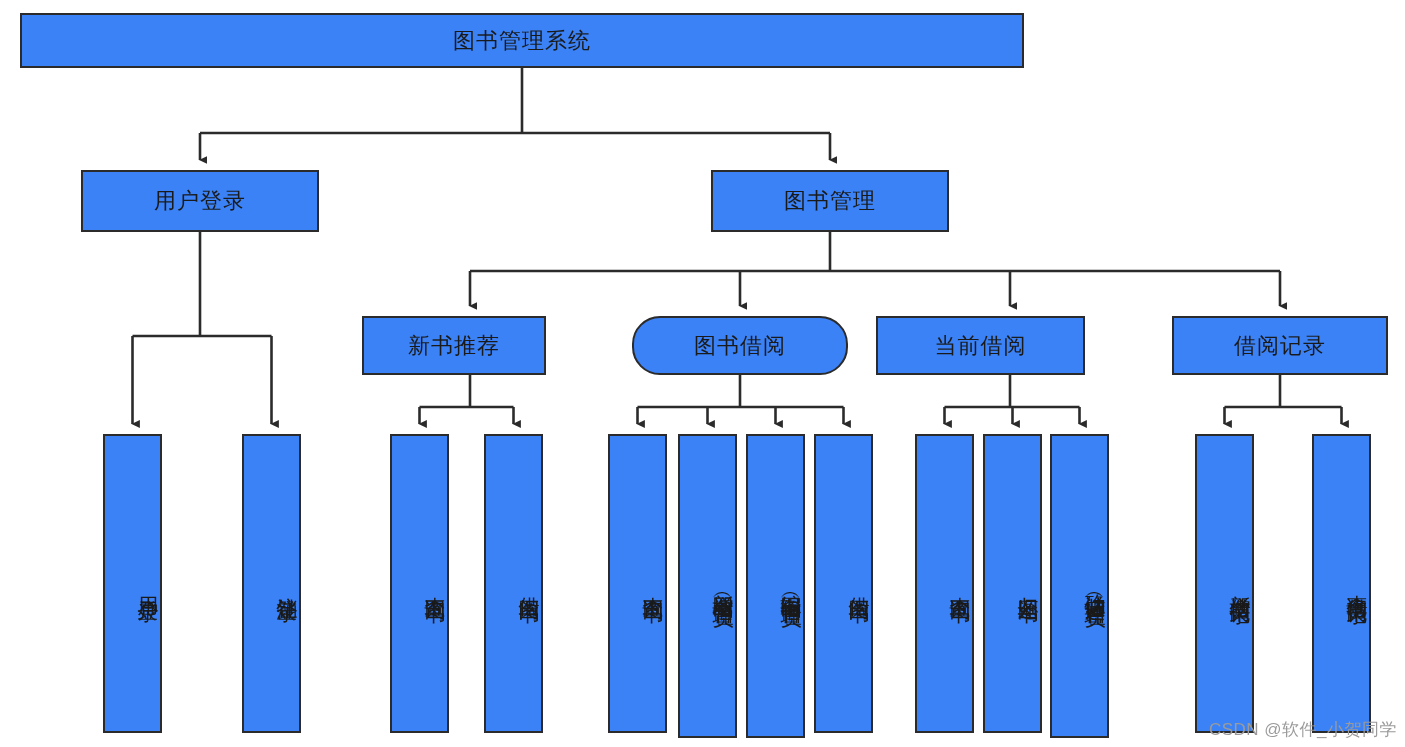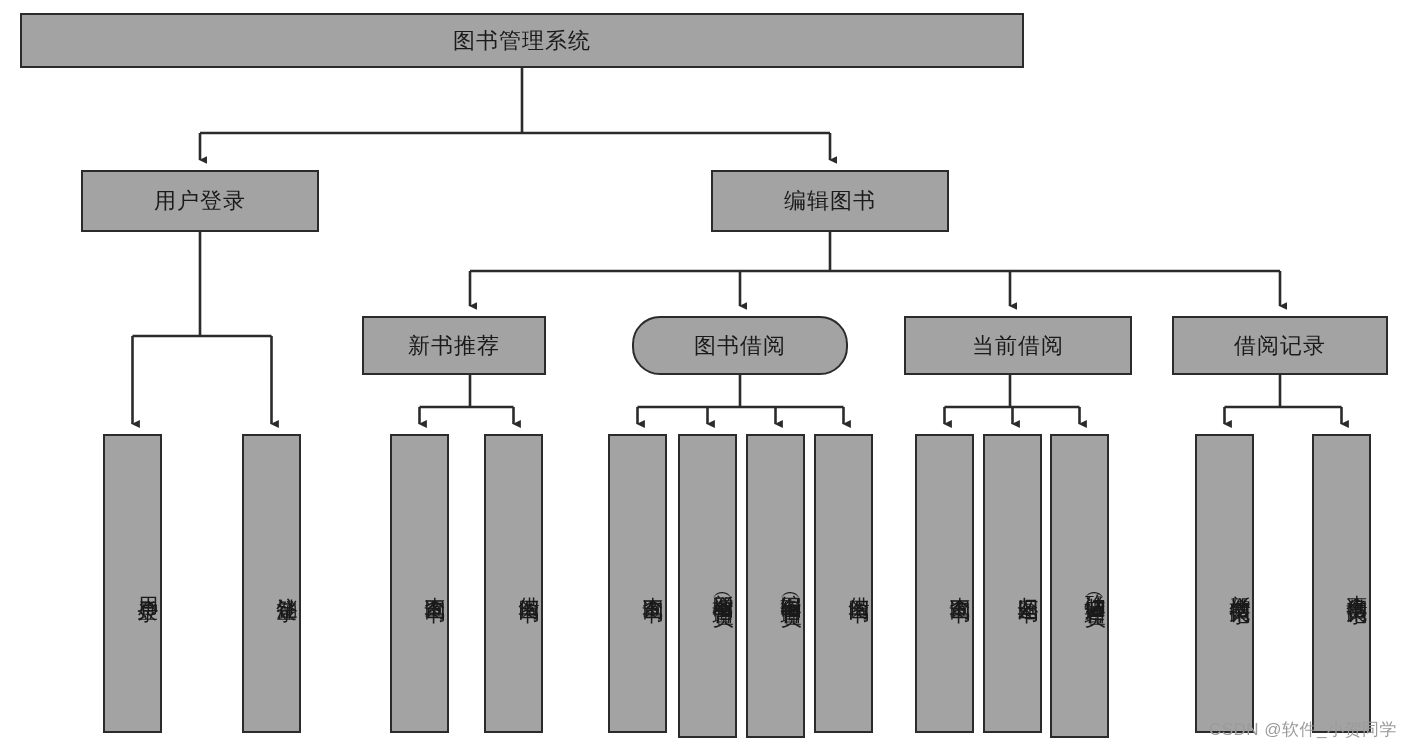--- a/index.html
+++ b/index.html
@@ -23,21 +23,21 @@
     left: 0;
     top: 0;
     width: 1405px;
     height: 747px;
     pointer-events: none;
   }
   .node {
     position: absolute;
     box-sizing: border-box;
     border: 2.5px solid #2b2b2b;
-    background: #a3a3a3;
+    background: #3b82f6;
     display: flex;
     align-items: center;
     justify-content: center;
     text-align: center;
     line-height: 1.18;
   }
   .node.horiz {
     font-size: 22px;
     letter-spacing: 1px;
   }
@@ -117,29 +117,29 @@
   </svg>
 
   <div id="nodes-layer">
       <div class="node horiz" style="left: 20px; top: 13px; width: 1004px; height: 55px;">
         <span class="label">图书管理系统</span>
       </div>
       <div class="node horiz" style="left: 81px; top: 170px; width: 238px; height: 62px;">
         <span class="label">用户登录</span>
       </div>
       <div class="node horiz" style="left: 711px; top: 170px; width: 238px; height: 62px;">
-        <span class="label">编辑图书</span>
+        <span class="label">图书管理</span>
       </div>
       <div class="node horiz" style="left: 362px; top: 316px; width: 184px; height: 59px;">
         <span class="label">新书推荐</span>
       </div>
       <div class="node horiz" style="left: 632px; top: 316px; width: 216px; height: 59px; border-radius: 28px;">
         <span class="label">图书借阅</span>
       </div>
-      <div class="node horiz" style="left: 904px; top: 316px; width: 228px; height: 59px;">
+      <div class="node horiz" style="left: 876px; top: 316px; width: 209px; height: 59px;">
         <span class="label">当前借阅</span>
       </div>
       <div class="node horiz" style="left: 1172px; top: 316px; width: 216px; height: 59px;">
         <span class="label">借阅记录</span>
       </div>
       <div class="node vert" style="left: 103px; top: 434px; width: 59px; height: 299px;">
         <span class="label">用户登录</span>
       </div>
       <div class="node vert" style="left: 242px; top: 434px; width: 59px; height: 299px;">
         <span class="label">注销登录</span>

